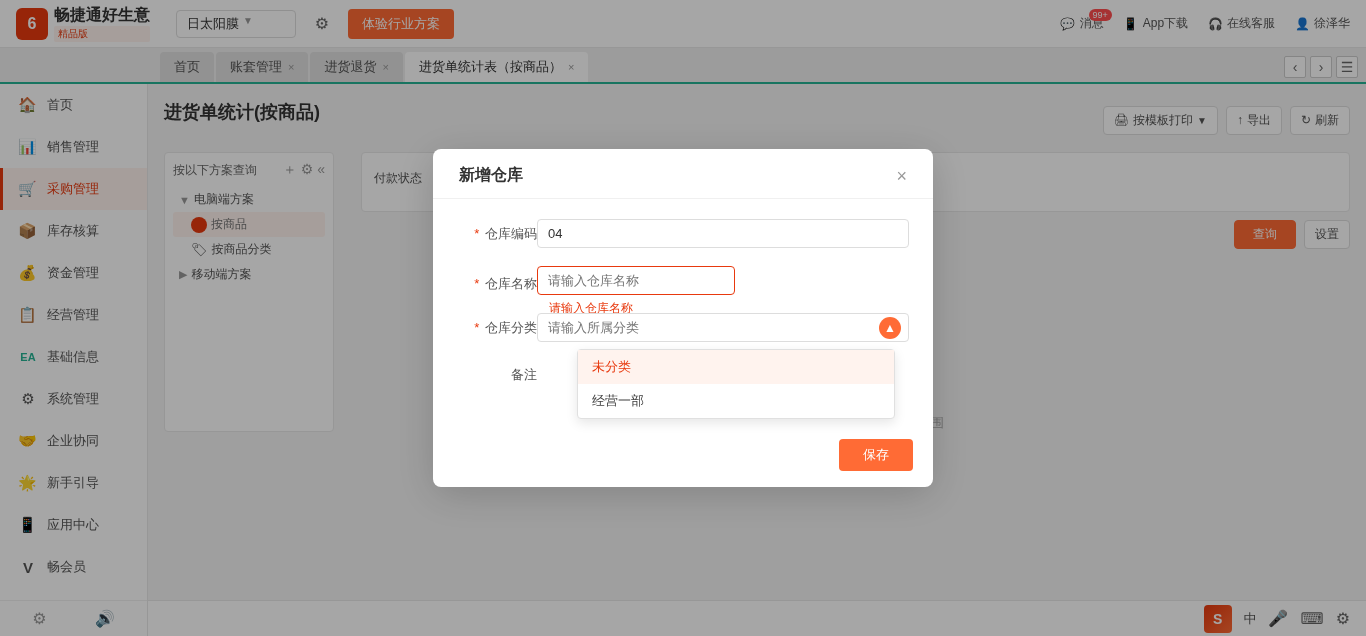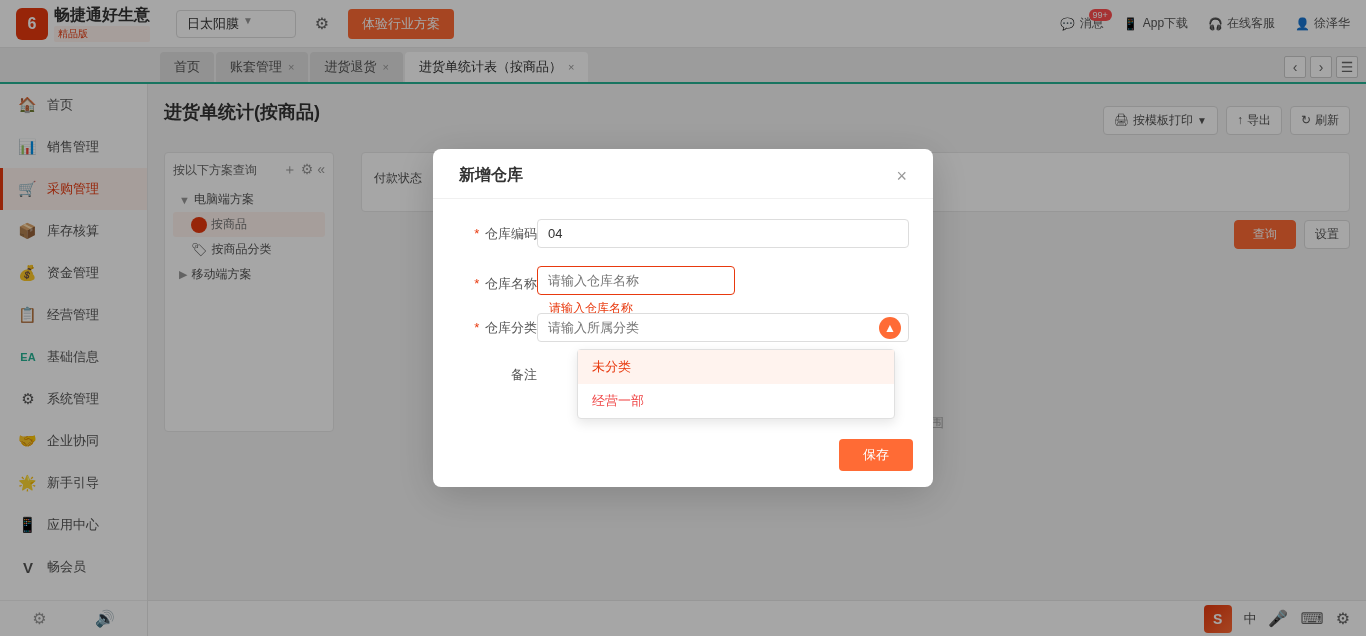--- a/index.html
+++ b/index.html
@@ -435,21 +435,21 @@
       background: #fff;
       border: 1px solid #e0e0e0;
       border-radius: 4px;
       z-index: 200;
       box-shadow: 0 4px 12px rgba(0,0,0,0.1);
       margin-left: 40px;
     }
     .dropdown-item {
       padding: 8px 14px;
       font-size: 13px;
-      color: #ef4444;
+      color: #404040;
       cursor: pointer;
     }
     .dropdown-item.selected { background: #fff3ee; color: #e8390e; }
     .modal-footer {
       padding: 12px 20px 16px;
       display: flex;
       justify-content: flex-end;
       gap: 10px;
     }
     .btn-save {

